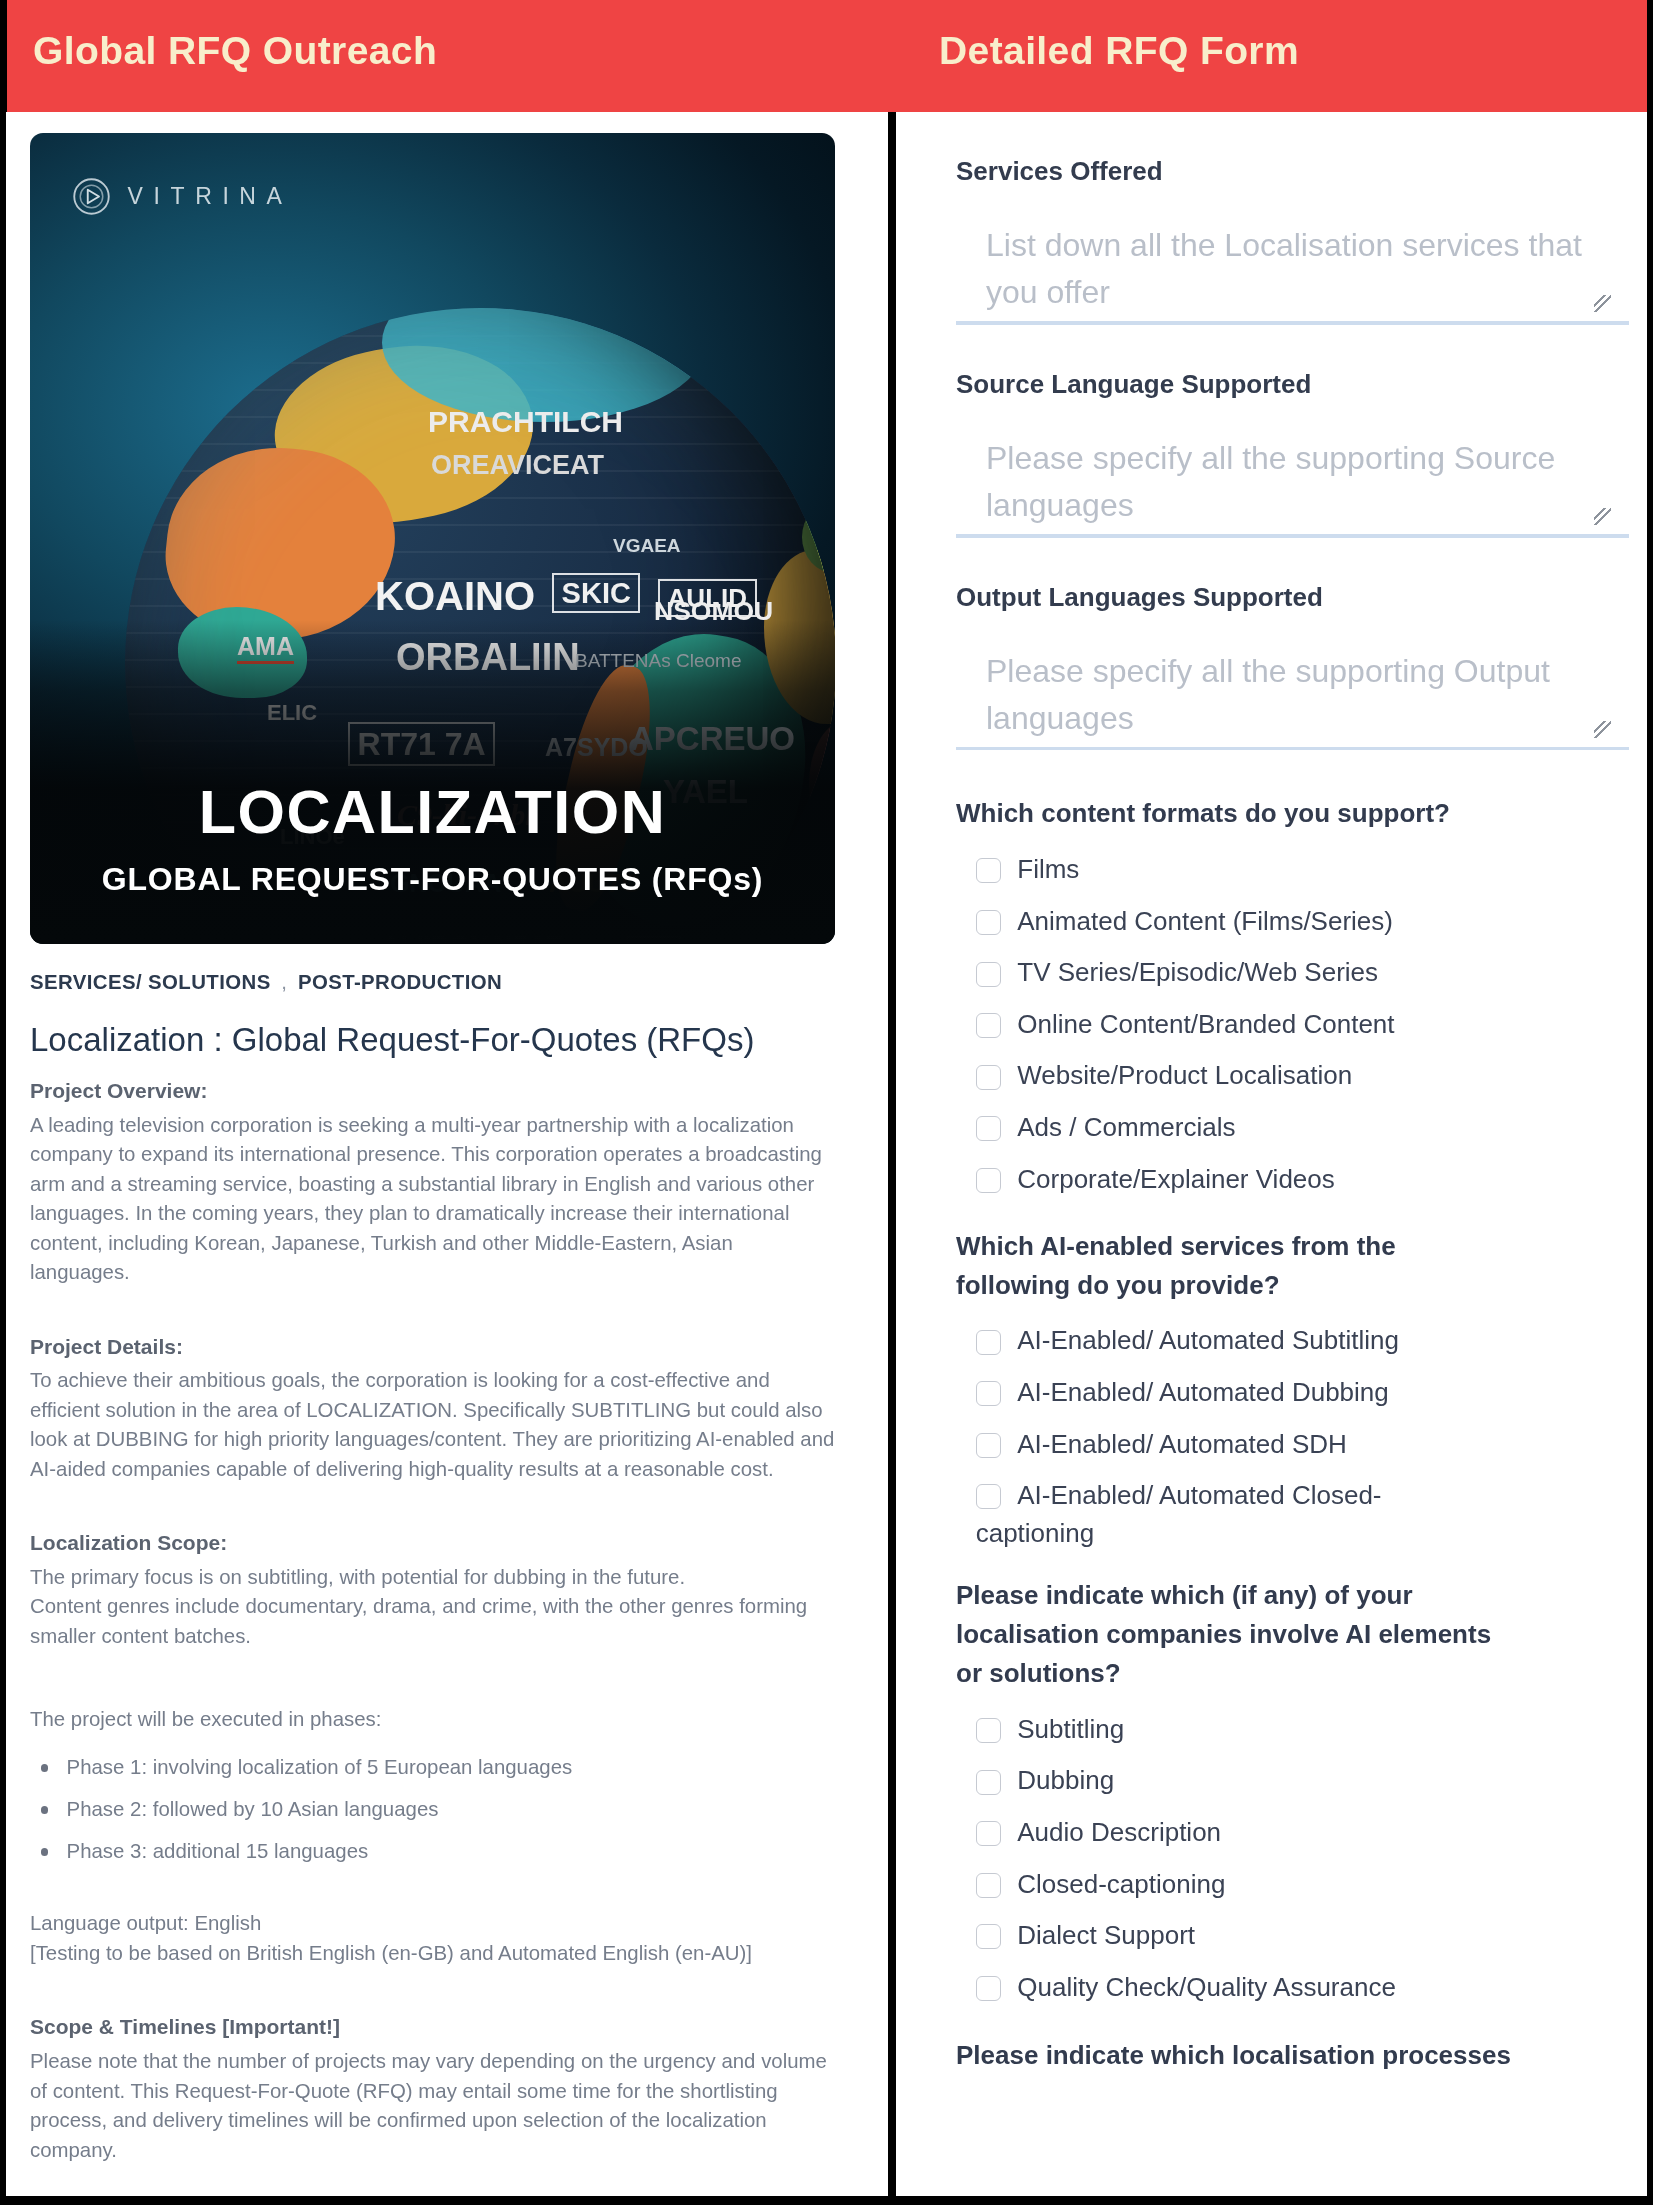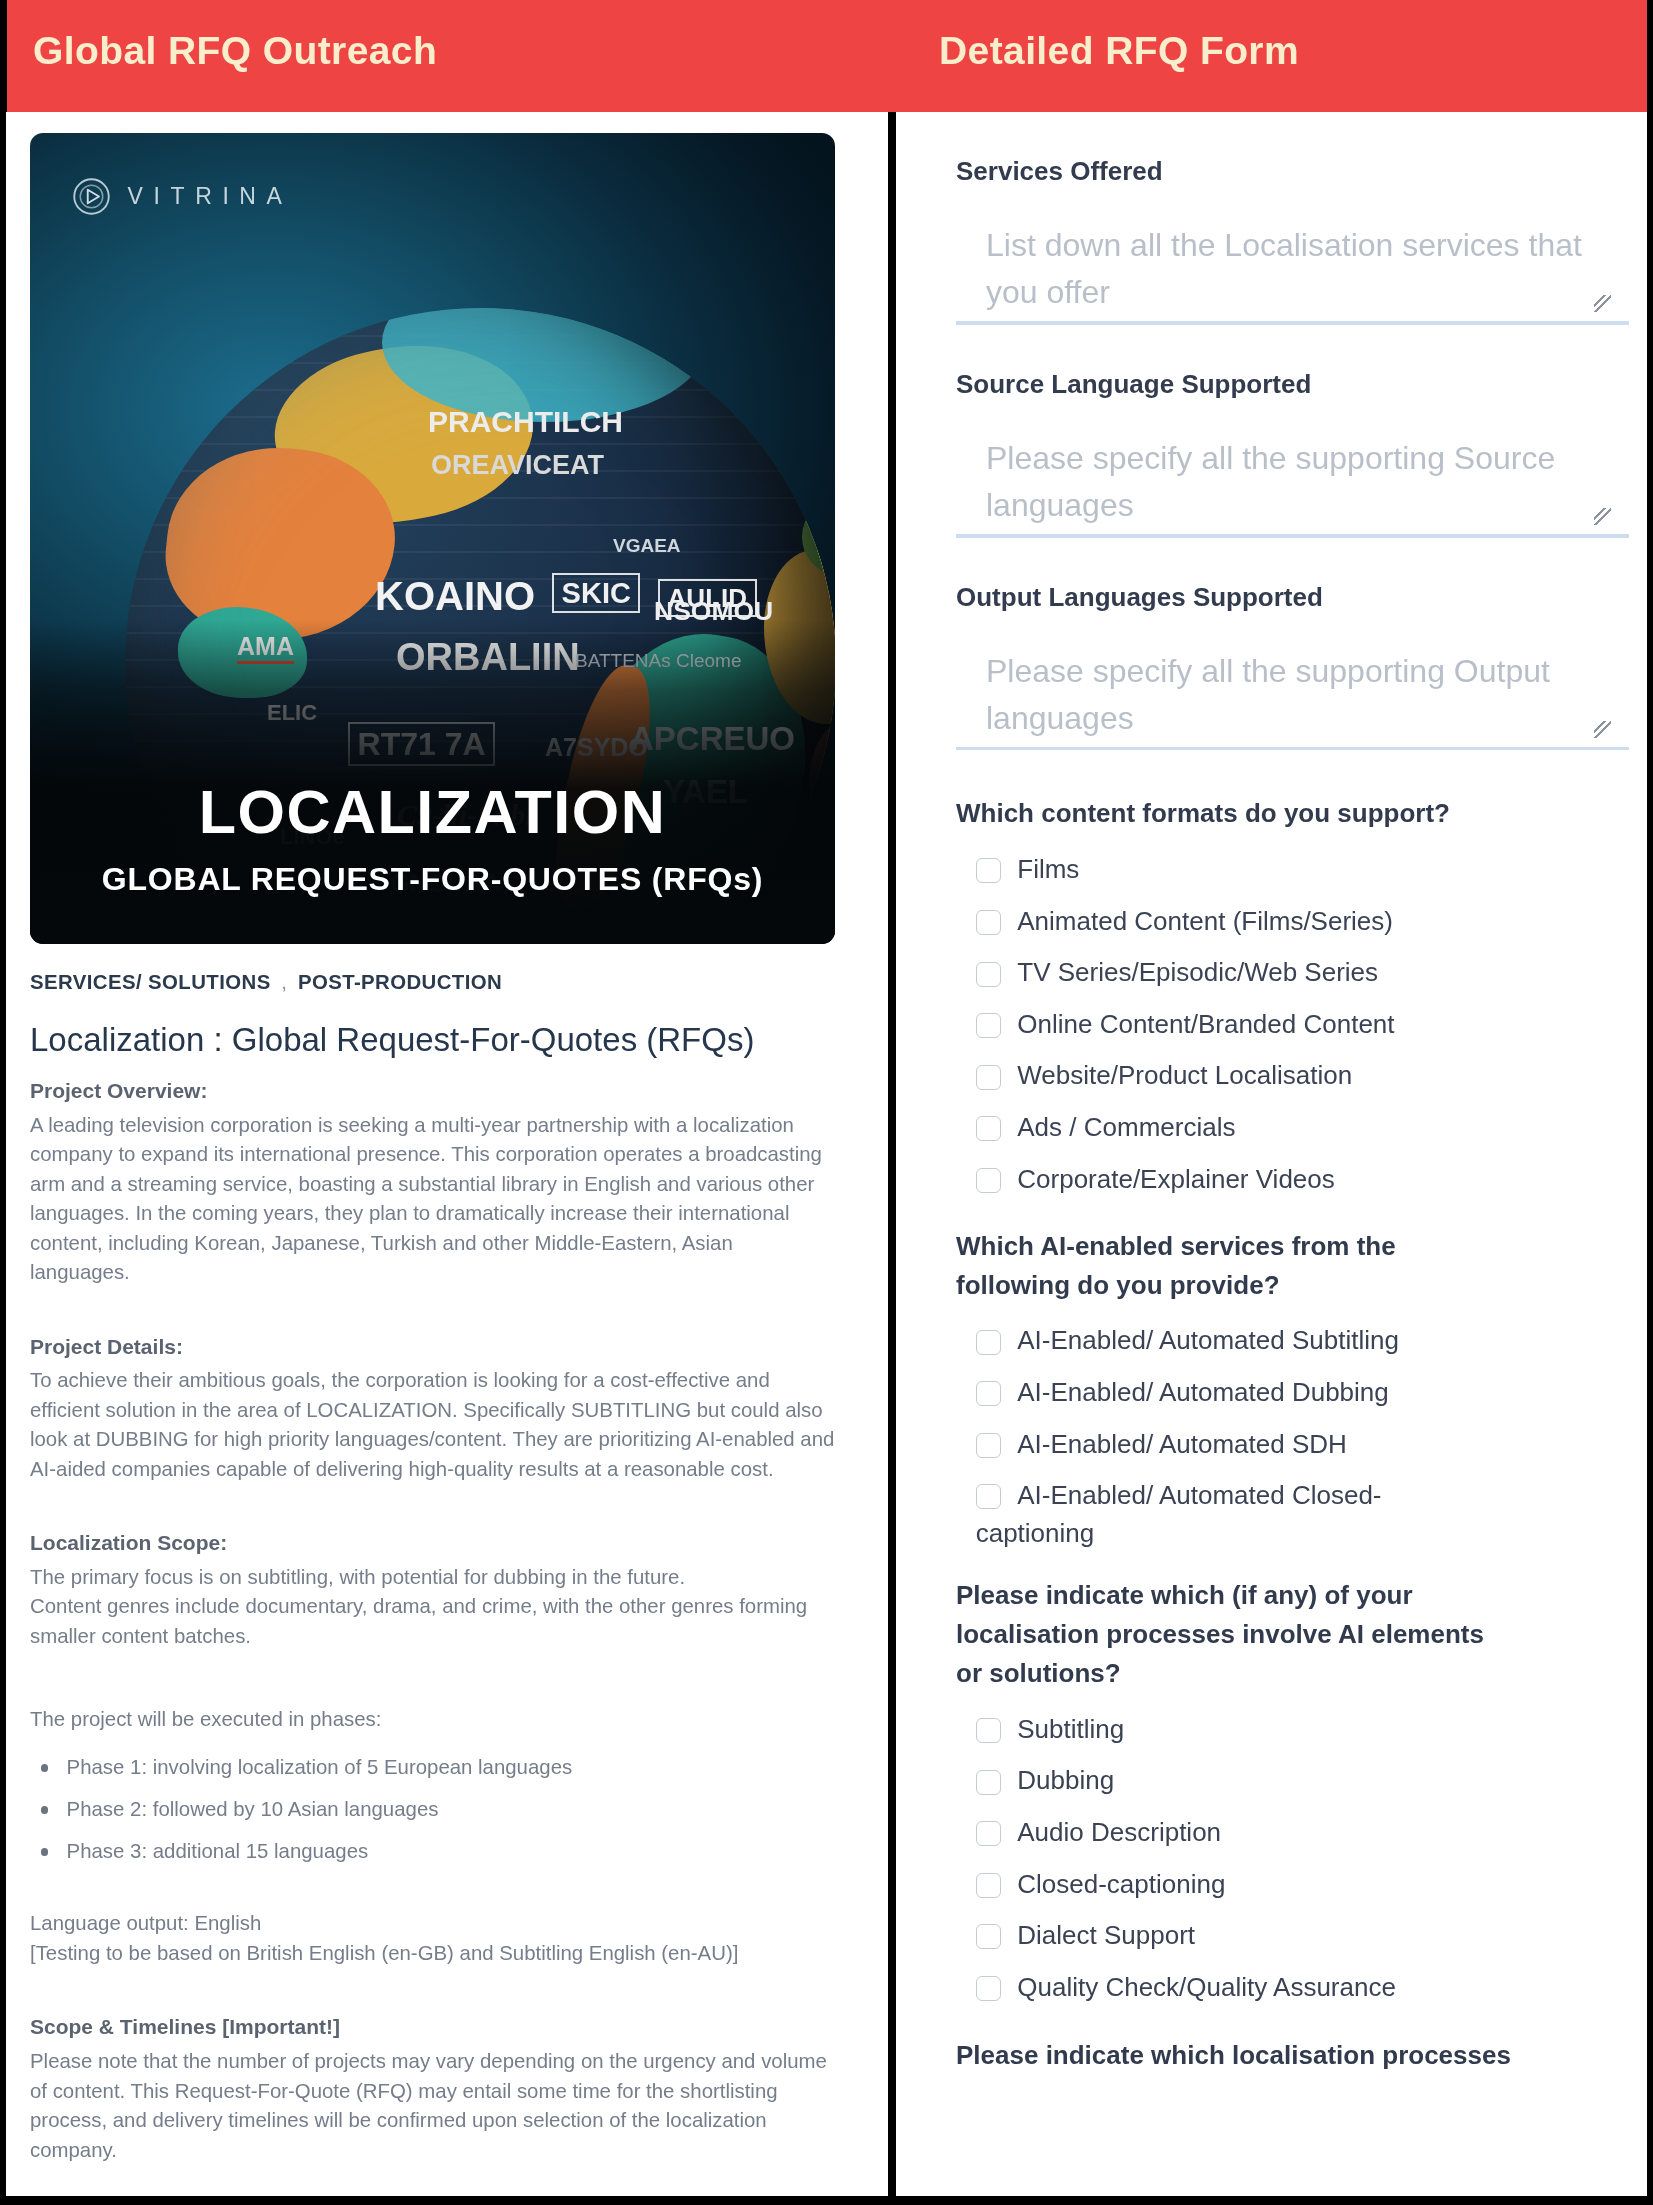--- a/index.html
+++ b/index.html
@@ -172,21 +172,21 @@
 
     <p class="plain phases-intro">The project will be executed in phases:</p>
     <ul class="phases">
       <li>Phase 1: involving localization of 5 European languages</li>
       <li>Phase 2: followed by 10 Asian languages</li>
       <li>Phase 3: additional 15 languages</li>
     </ul>
 
     <div class="lang-block">
       <p class="plain">Language output: English</p>
-      <p class="plain">[Testing to be based on British English (en-GB) and Subtitling English (en-AU)]</p>
+      <p class="plain">[Testing to be based on British English (en-GB) and Automated English (en-AU)]</p>
     </div>
 
     <div class="sec">
       <div class="sec-h">Scope &amp; Timelines [Important!]</div>
       <p>Please note that the number of projects may vary depending on the urgency and volume of content. This Request-For-Quote (RFQ) may entail some time for the shortlisting process, and delivery timelines will be confirmed upon selection of the localization company.</p>
     </div>
   </div>
 
   <div class="panel right">
 
@@ -236,21 +236,21 @@
       <div class="options">
         <label class="opt"><input type="checkbox" class="cb" style=""><span class="opt-text">AI-Enabled/ Automated Subtitling</span></label>
         <label class="opt"><input type="checkbox" class="cb" style=""><span class="opt-text">AI-Enabled/ Automated Dubbing</span></label>
         <label class="opt"><input type="checkbox" class="cb" style=""><span class="opt-text">AI-Enabled/ Automated SDH</span></label>
         <label class="opt"><input type="checkbox" class="cb" style=""><span class="opt-text">AI-Enabled/ Automated Closed-</span><span class="opt-text2">captioning</span></label>
       </div>
     </div>
 
     <div class="group">
       <div class="q-line">Please indicate which (if any) of your</div>
-      <div class="q-line">localisation processes involve AI elements</div>
+      <div class="q-line">localisation companies involve AI elements</div>
       <div class="q-line">or solutions?</div>
       <div class="options">
         <label class="opt"><input type="checkbox" class="cb" style=""><span class="opt-text">Subtitling</span></label>
         <label class="opt"><input type="checkbox" class="cb" style=""><span class="opt-text">Dubbing</span></label>
         <label class="opt"><input type="checkbox" class="cb" style=""><span class="opt-text">Audio Description</span></label>
         <label class="opt"><input type="checkbox" class="cb" style=""><span class="opt-text">Closed-captioning</span></label>
         <label class="opt"><input type="checkbox" class="cb" style=""><span class="opt-text">Dialect Support</span></label>
         <label class="opt"><input type="checkbox" class="cb" style=""><span class="opt-text">Quality Check/Quality Assurance</span></label>
       </div>
     </div>

